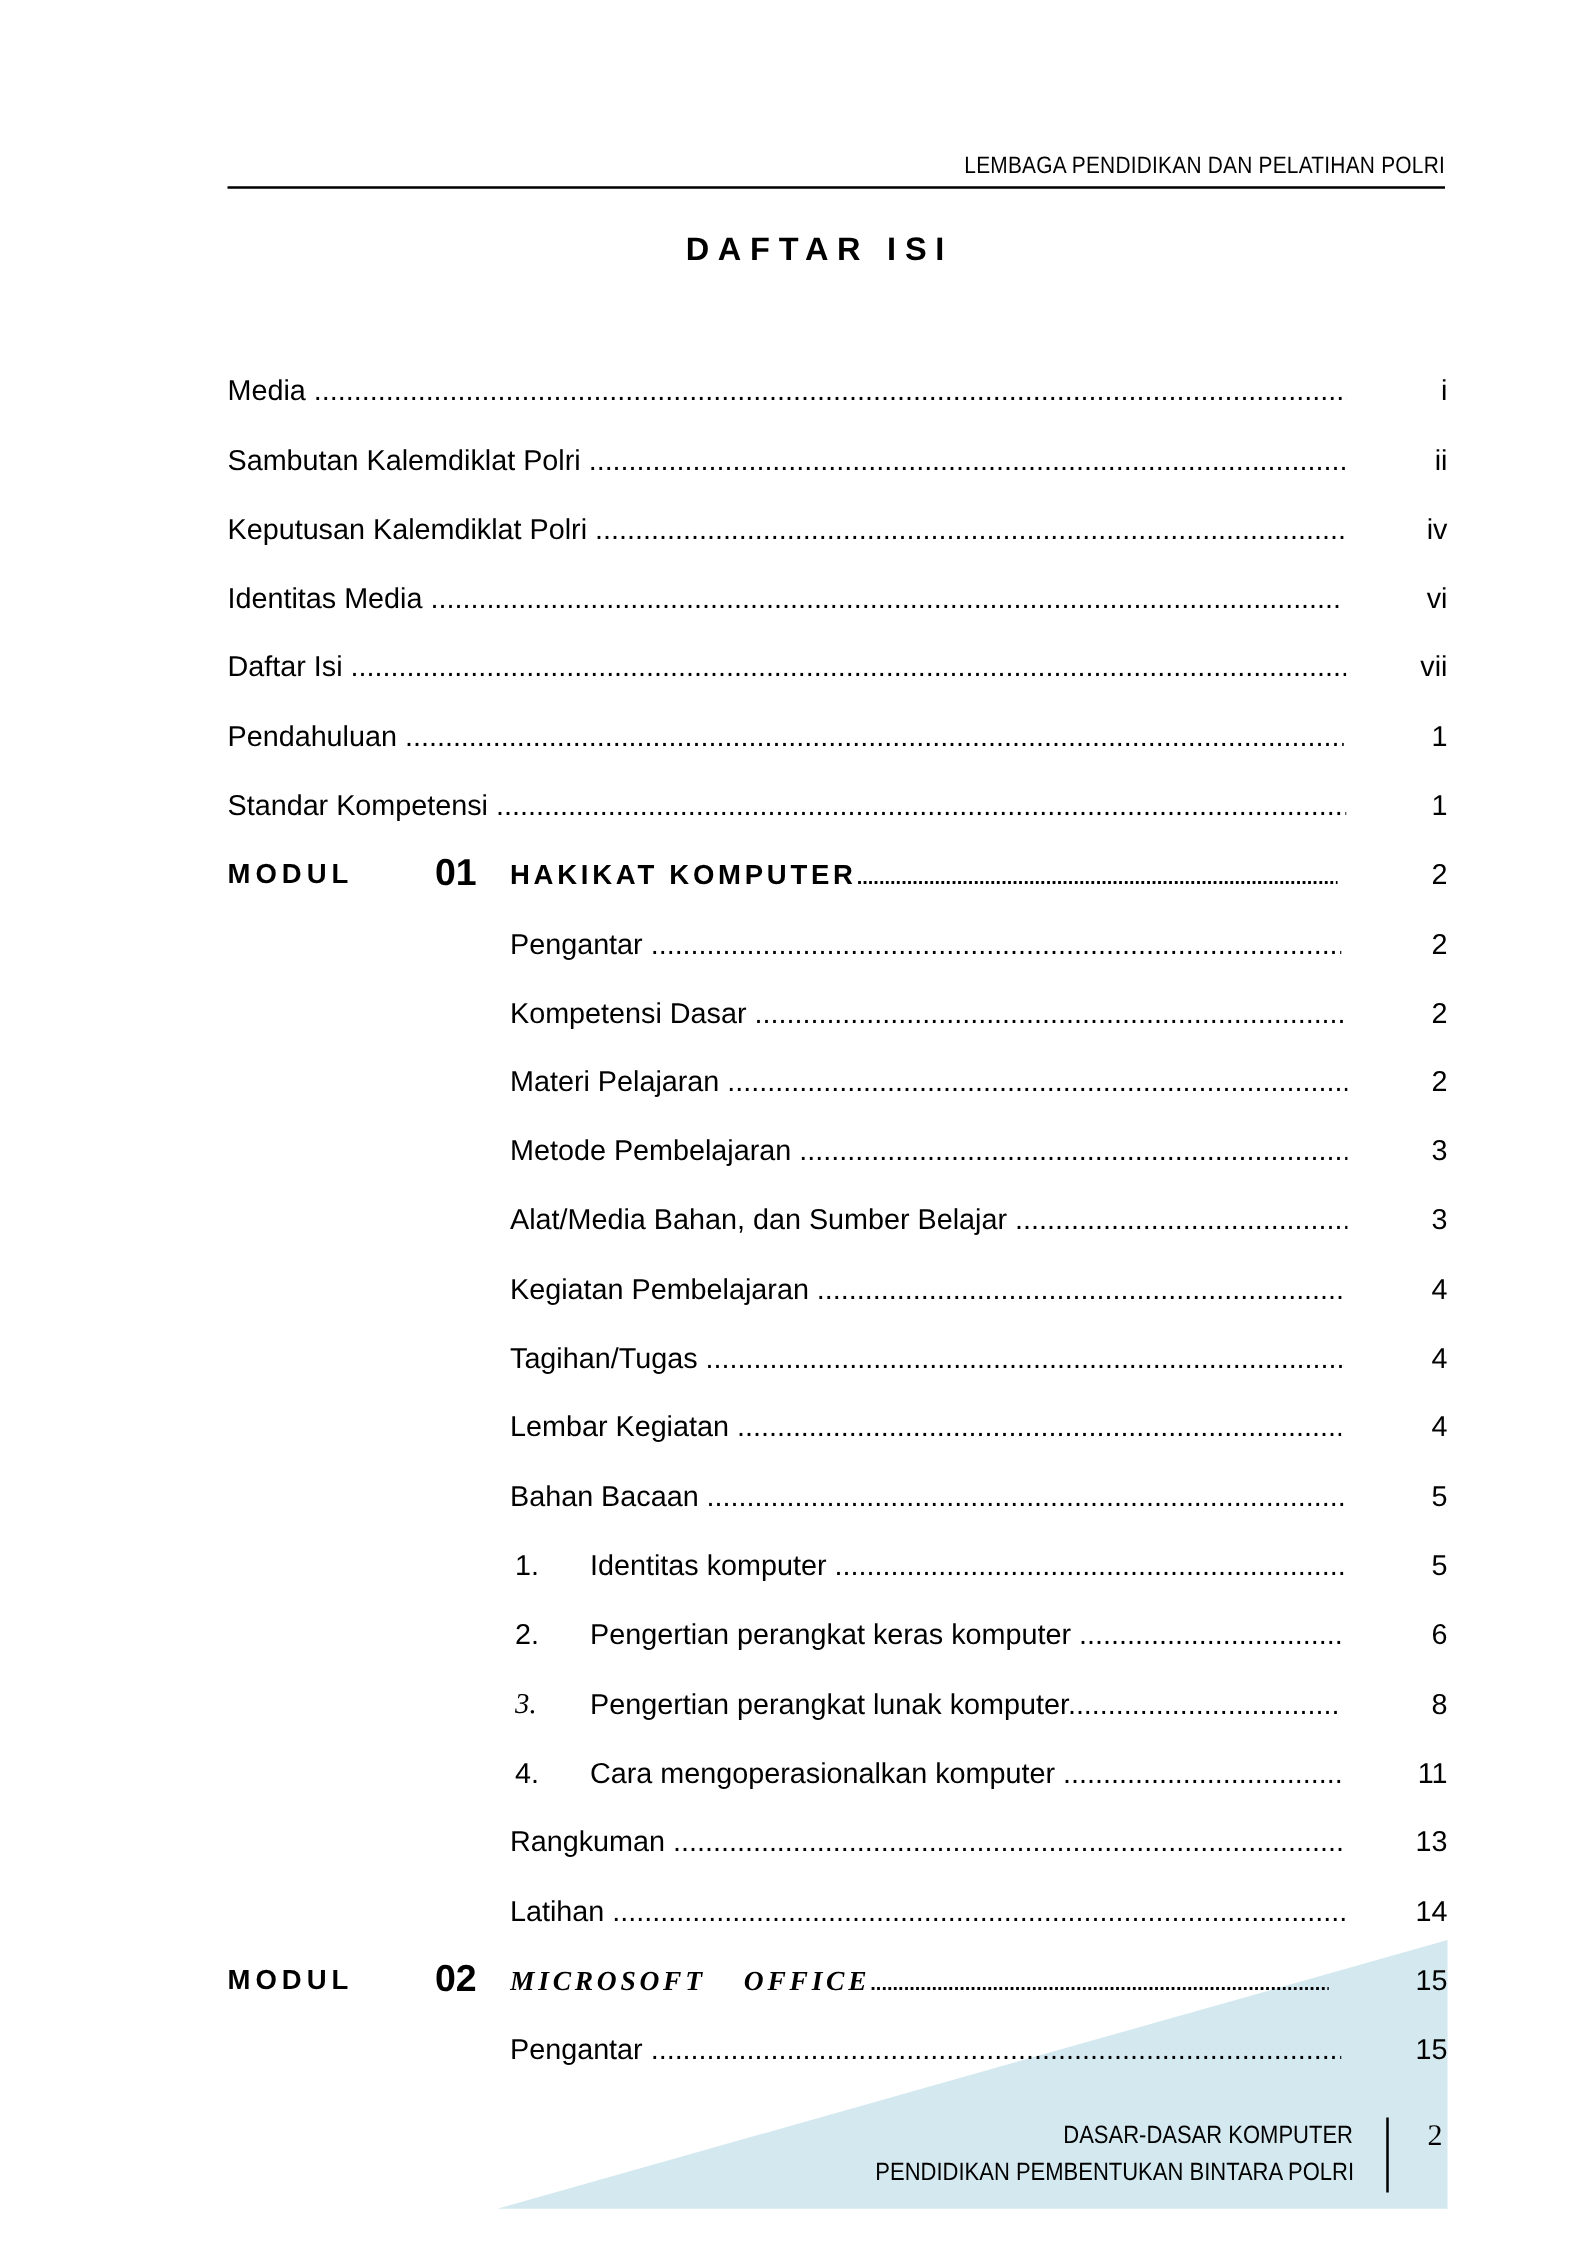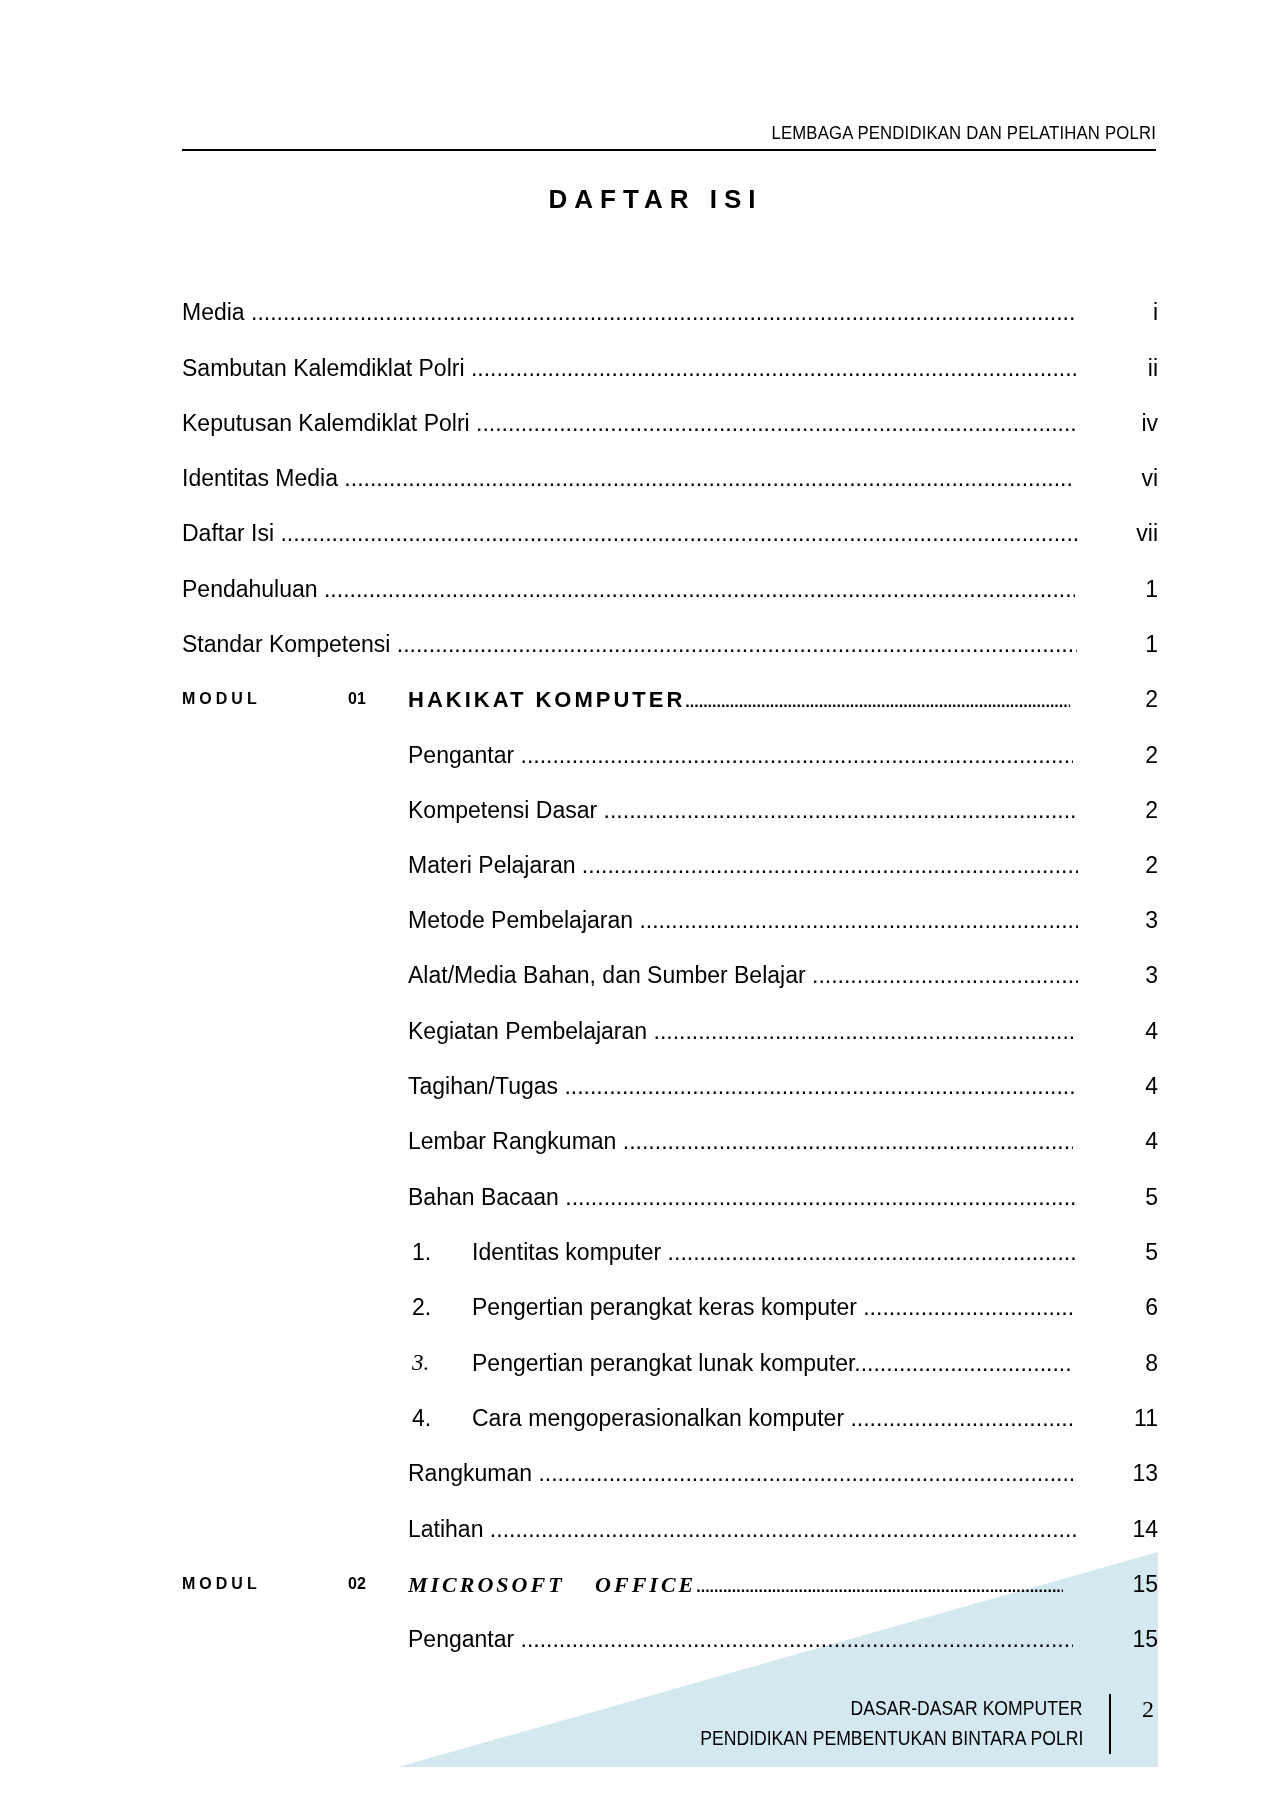--- a/index.html
+++ b/index.html
@@ -7,22 +7,22 @@
          font-family: "Liberation Sans", sans-serif; color: #000; }
   .header-text { position: absolute; top: 122px; right: 117px; font-size: 19px;
                  transform: scaleX(0.88); transform-origin: right center; letter-spacing: 0.2px; }
   .header-rule { position: absolute; top: 149px; left: 182px; width: 974px; height: 2px; background: #000; }
   .title { position: absolute; top: 184px; left: 0; width: 100%; text-align: center;
            font-size: 26px; font-weight: bold; letter-spacing: 7px; padding-left: 38px; box-sizing: border-box;}
   .toc-row { position: absolute; left: 0; width: 100%; height: 30px; font-size: 23px; line-height: 30px; }
   .toc-row .label { position: absolute; white-space: nowrap; overflow: hidden; }
   .toc-row .dots { color: #000; }
   .toc-row .page { position: absolute; right: 115px; text-align: right; }
-  .modul-label { position: absolute; left: 182px; font-weight: bold; letter-spacing: 4px; font-size: 16px; }
-  .modul-num { position: absolute; left: 348px; font-weight: bold; font-size: 16px; }
+  .modul-label { position: absolute; left: 182px; font-weight: bold; letter-spacing: 4px; font-size: 22px; }
+  .modul-num { position: absolute; left: 348px; font-weight: bold; font-size: 30px; }
   .modul-title { font-weight: bold; letter-spacing: 3px; font-size: 22px; }
   .italic { font-style: italic; font-family: Liberation Serif, serif; }
   .sub-num { position: absolute; left: 412px; }
   .triangle { position: absolute; left: 0; top: 0; width: 1273px; height: 1800px; pointer-events: none; }
   .footer-line1 { position: absolute; top: 1697px; right: 191px; font-size: 20px;
                   transform: scaleX(0.88); transform-origin: right center; }
   .footer-line2 { position: absolute; top: 1727px; right: 190px; font-size: 20px;
                   transform: scaleX(0.88); transform-origin: right center; }
   .footer-divider { position: absolute; left: 1109px; top: 1694px; width: 2px; height: 60px; background: #000; }
   .footer-page { position: absolute; left: 1142px; top: 1696px; font-family: "Liberation Serif", serif; font-size: 24px; }
@@ -97,21 +97,21 @@
 </div>
 <div class="toc-row" style="top:1016px">
   <span class="label" style="left:408px;width:667px"><span>Kegiatan Pembelajaran</span><span class="dots"> ...........................................................................................................................................</span></span>
   <span class="page">4</span>
 </div>
 <div class="toc-row" style="top:1071px">
   <span class="label" style="left:408px;width:668px"><span>Tagihan/Tugas</span><span class="dots"> ...........................................................................................................................................</span></span>
   <span class="page">4</span>
 </div>
 <div class="toc-row" style="top:1126px">
-  <span class="label" style="left:408px;width:665px"><span>Lembar Rangkuman</span><span class="dots"> ...........................................................................................................................................</span></span>
+  <span class="label" style="left:408px;width:665px"><span>Lembar Kegiatan</span><span class="dots"> ...........................................................................................................................................</span></span>
   <span class="page">4</span>
 </div>
 <div class="toc-row" style="top:1182px">
   <span class="label" style="left:408px;width:670px"><span>Bahan Bacaan</span><span class="dots"> ...........................................................................................................................................</span></span>
   <span class="page">5</span>
 </div>
 
 <div class="toc-row" style="top:1237px">
   <span class="sub-num">1.</span>
   <span class="label" style="left:472px;width:605px"><span>Identitas komputer</span><span class="dots"> ...........................................................................................................................................</span></span>

